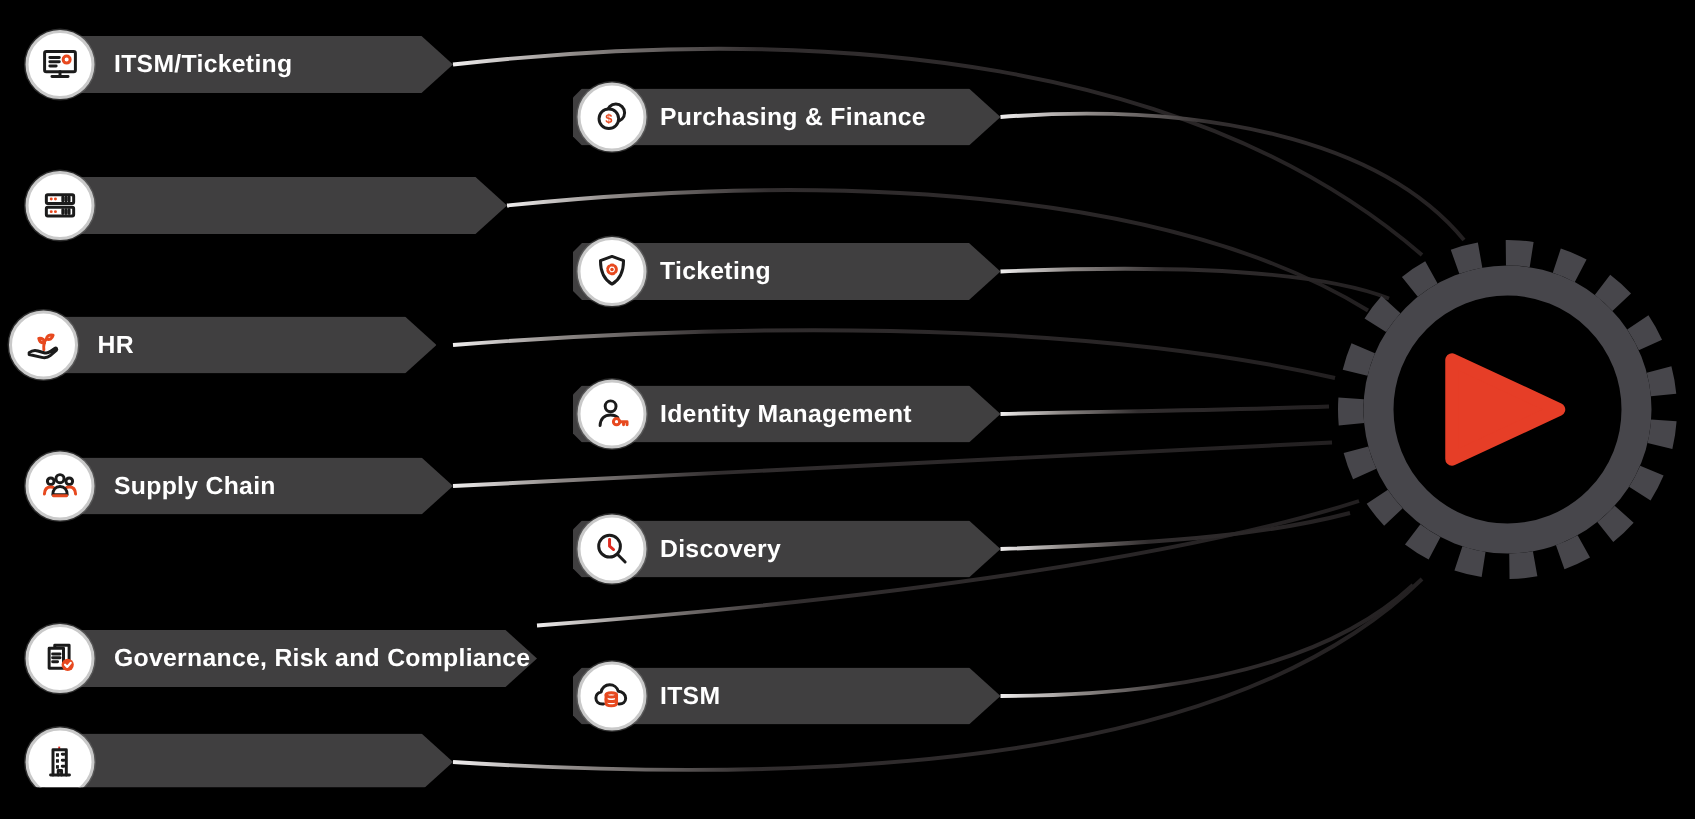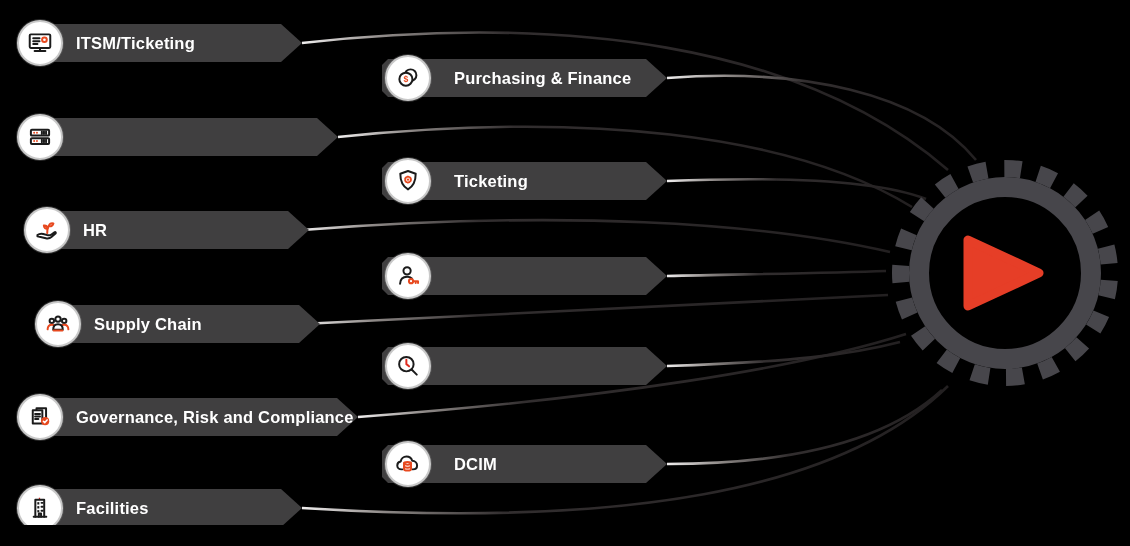--- a/index.html
+++ b/index.html
@@ -30,27 +30,27 @@
     box-shadow:0 0 0 1px rgba(130,130,130,.35);
   }
   .left .badge{left:0;}
   .mid  .badge{left:3px;}
   .label{
     position:absolute; top:9px; height:38px; line-height:38px;
     color:var(--bar-text); font-size:16.5px; font-weight:700; letter-spacing:.2px;
     white-space:nowrap;
   }
   .left .label{left:59px;}
-  .mid  .label{left:72px;text-align:center;}
+  .mid  .label{left:58px;text-align:center;}
   
   .r-l0{top:15px;  left:17px; width:285px;}
   .r-l1{top:109px; left:17px; width:321px;}
-  .r-l2{top:202px; left:24px; width:285px;}
-  .r-l3{top:296px; left:35px; width:285px;text-decoration:underline;}
-  .r-l4{top:389px; left:17px; width:341px;}
+  .r-l2{top:202px; left:6px; width:285px;}
+  .r-l3{top:296px; left:17px; width:285px;text-decoration:underline;}
+  .r-l4{top:411px; left:17px; width:341px;}
   .r-l5{top:480px; left:17px; width:285px;}
   .r-m0{top:50px;  left:382px; width:285px;}
   .r-m1{top:153px; left:382px; width:285px;}
   .r-m2{top:248px; left:382px; width:285px;}
   .r-m3{top:338px; left:382px; width:285px;}
   .r-m4{top:436px; left:382px; width:285px;}
   
   .ic{stroke:var(--icon-line); stroke-width:1.7; fill:none; stroke-linecap:round; stroke-linejoin:round;}
   .acc{stroke:var(--accent-orange);}
   .accf{fill:var(--accent-orange); stroke:none;}
@@ -232,21 +232,20 @@
         <rect class="redf" x="11" y="3.2" width="1.1" height="1.8"></rect>
         <path class="ic wfill" d="M8 19.4V5h7.6v14.4"></path>
         <path class="ic" d="M6.6 19.4h10.8"></path>
         <rect class="kfill" x="9.7" y="7" width="1.7" height="2"></rect>
         <rect class="kfill" x="9.7" y="10.4" width="1.7" height="2"></rect>
         <rect class="kfill" x="9.7" y="13.8" width="1.7" height="2"></rect>
         <path class="ic" d="M13.3 7.6h1M13.3 11h1M13.3 14.4h1" stroke-width="1.2"></path>
         <path class="ic" d="M11 19.4v-2.6h1.9v2.6" stroke-width="1.3"></path>
       </svg>
     </div>
-    <div class="label">Facilities</div>
   </div>
 
   <div class="row mid r-m0">
     <div class="bar"></div>
     <div class="badge">
       <svg width="28" height="28" viewBox="0 0 24 24">
         <circle class="ic" cx="14.2" cy="9.6" r="5"></circle>
         <circle class="ic wfill" cx="10.2" cy="13" r="5.6"></circle>
         <text class="dollar" x="10.2" y="15.6">$</text>
       </svg>
@@ -269,39 +268,41 @@
   <div class="row mid r-m2">
     <div class="bar"></div>
     <div class="badge">
       <svg width="28" height="28" viewBox="0 0 24 24">
         <circle class="ic" cx="11.2" cy="7.6" r="3.1"></circle>
         <path class="ic" d="M5.2 18.6c.2-4 2.6-6 6-6 1.7 0 3.1.5 4.1 1.5"></path>
         <circle class="ic acc" cx="14.6" cy="16.4" r="1.8" stroke-width="1.6"></circle>
         <path class="ic acc" d="M16.4 16.4h4.2M18.6 16.4v1.7M20.6 16.4v1.7" stroke-width="1.6"></path>
       </svg>
     </div>
+    <div class="label">Identity Management</div>
   </div>
 
   <div class="row mid r-m3">
     <div class="bar"></div>
     <div class="badge">
       <svg width="28" height="28" viewBox="0 0 24 24">
         <circle class="ic wfill" cx="10.6" cy="10.4" r="6.2" stroke-width="1.8"></circle>
         <path class="ic" d="M15.1 15l4.4 4.4" stroke-width="2.4"></path>
         <path class="ic red" d="M10.6 10.4V6.6M10.6 10.4l2.3 1.9" stroke-width="1.5"></path>
       </svg>
     </div>
+    <div class="label">Discovery</div>
   </div>
 
   <div class="row mid r-m4">
     <div class="bar"></div>
     <div class="badge">
       <svg width="28" height="28" viewBox="0 0 24 24">
         <path class="ic" d="M7.2 16.6H6.4c-2.1 0-3.6-1.5-3.6-3.4 0-1.8 1.2-3.1 3-3.4.3-2.4 2.3-4.2 4.9-4.2 2.3 0 4.3 1.5 4.9 3.7 2.3.1 4.2 1.7 4.2 4s-1.7 3.3-3.6 3.3h-.4"></path>
         <path class="ic acc" d="M8.6 11.4v4.8c0 .8 1.3 1.4 3 1.4s3-.6 3-1.4v-4.8" stroke-width="1.5"></path>
         <ellipse class="ic acc" cx="11.6" cy="11.4" rx="3" ry="1.2" stroke-width="1.5"></ellipse>
         <path class="ic acc" d="M8.6 13.8c0 .8 1.3 1.4 3 1.4s3-.6 3-1.4" stroke-width="1.5"></path>
       </svg>
     </div>
-    <div class="label">DCIM</div>
+    <div class="label">ITSM</div>
   </div>
 
 </div>
 
 </body></html>

